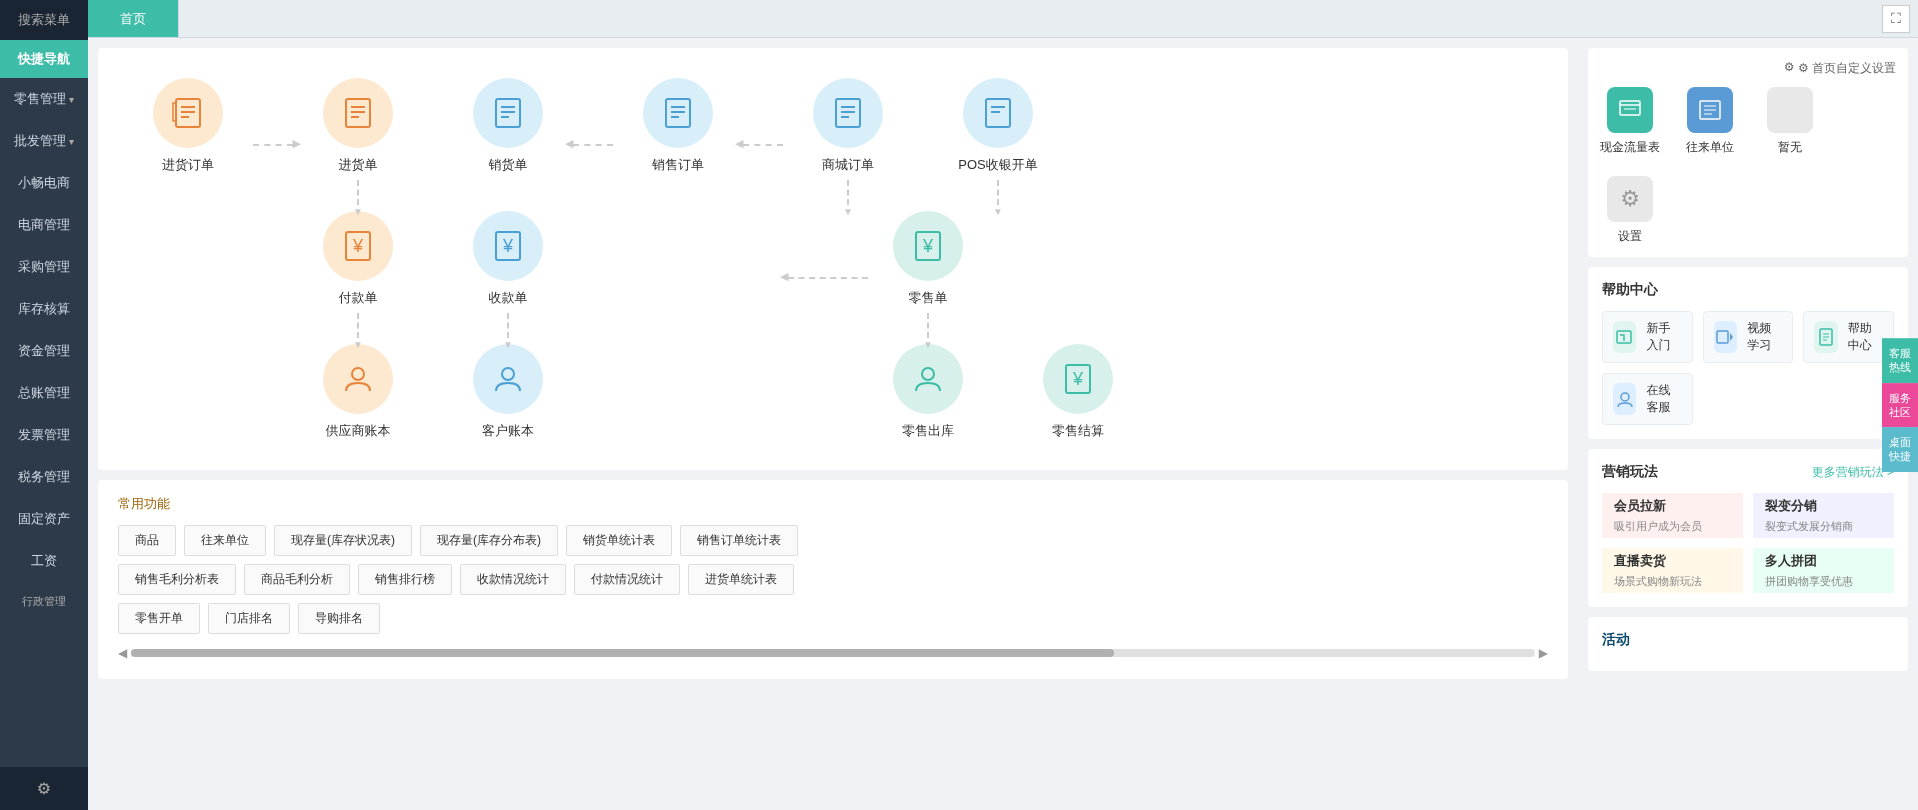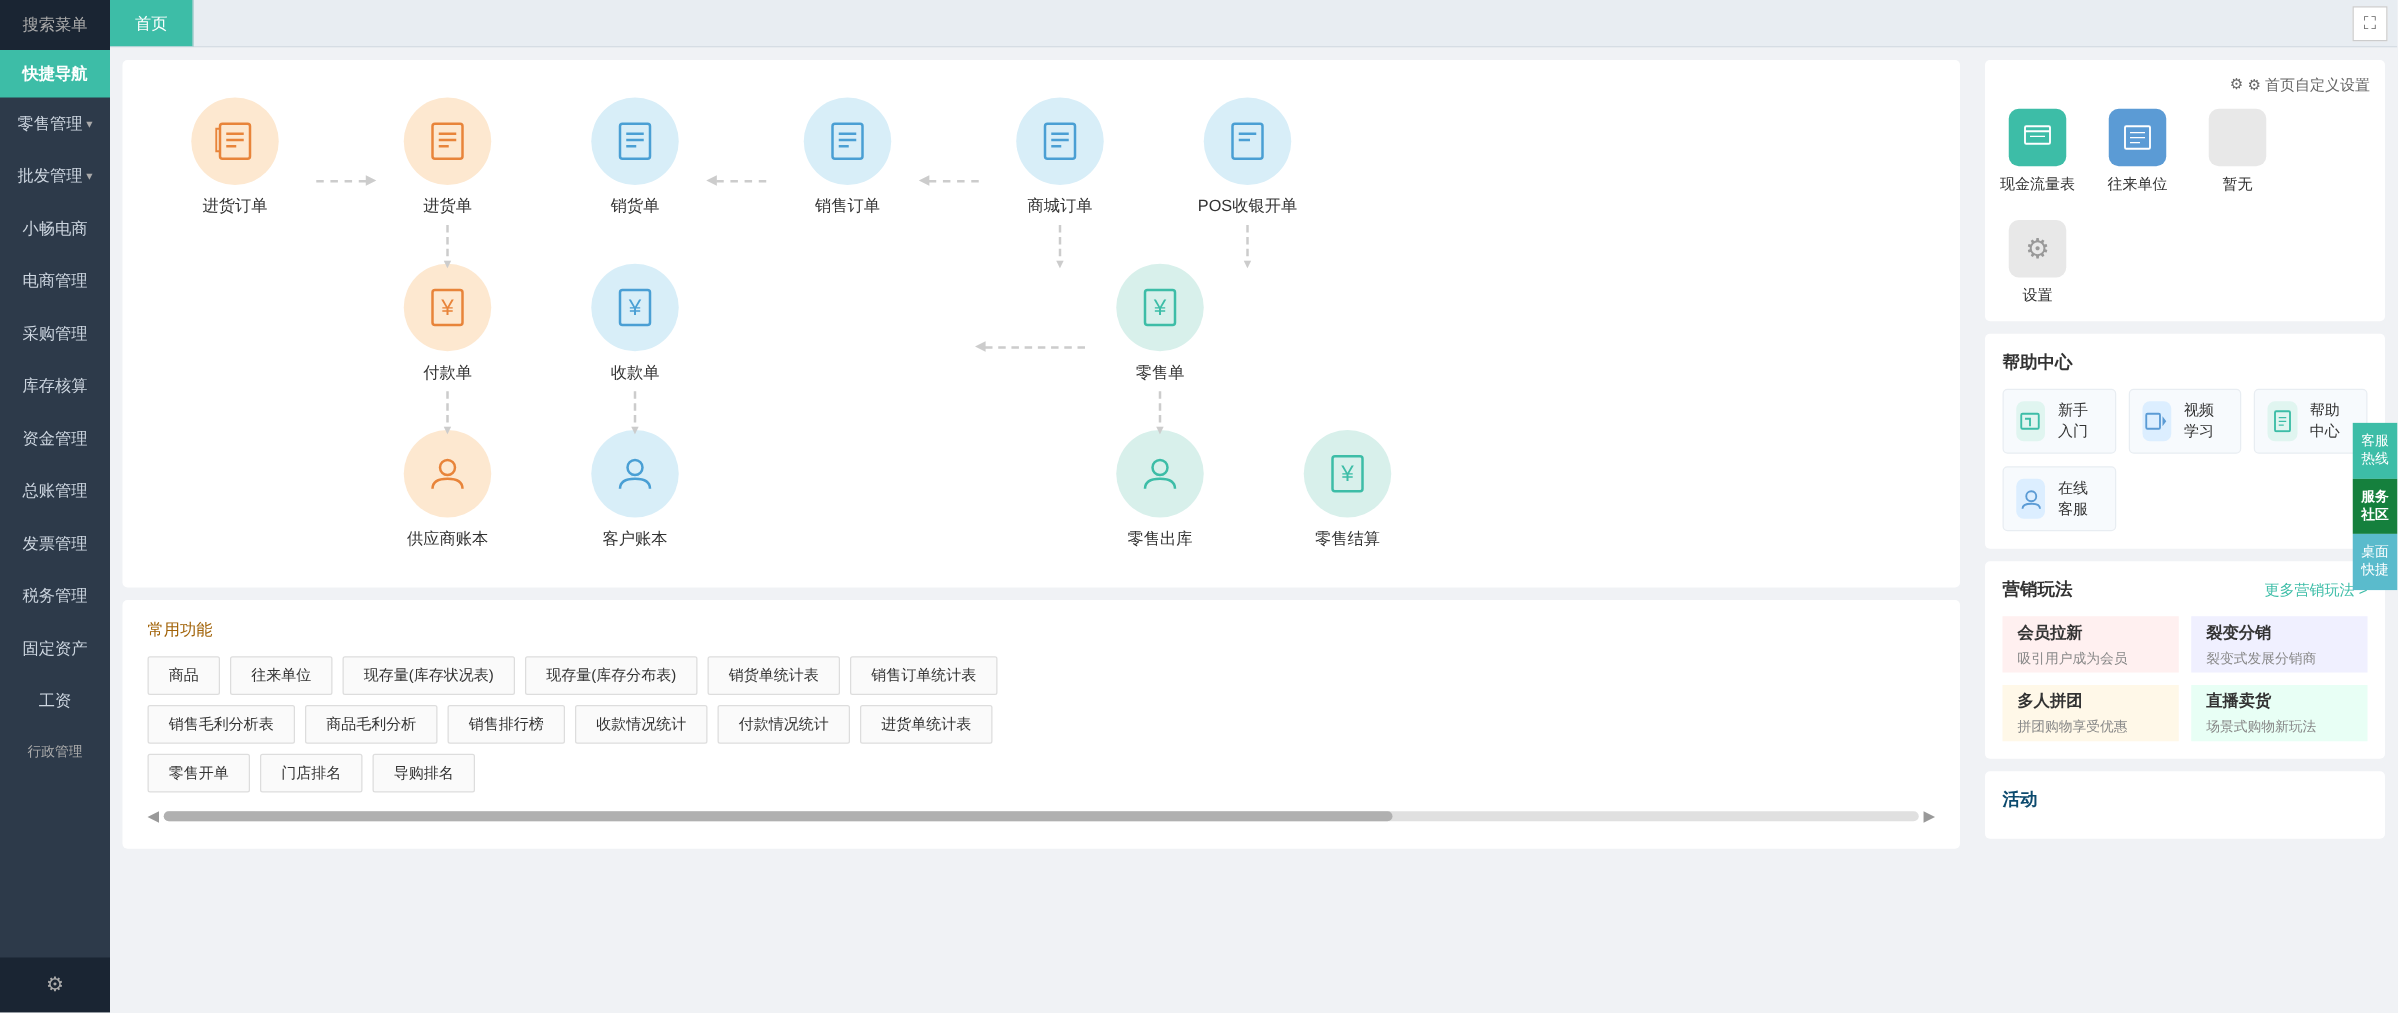--- a/index.html
+++ b/index.html
@@ -72,21 +72,21 @@
     
     .tab-bar {
       background: #e8edf2;
       display: flex;
       align-items: stretch;
       height: 38px;
       flex-shrink: 0;
       border-bottom: 1px solid #d0d7e0;
     }
     .tab-item {
-      padding: 0 20px;
+      padding: 0 32px;
       display: flex;
       align-items: center;
       font-size: 13px;
       cursor: pointer;
       border-right: 1px solid #d0d7e0;
     }
     .tab-item.active {
       background: #3dbda7;
       color: #fff;
     }
@@ -381,21 +381,21 @@
       width: 36px;
       background: #3dbda7;
       color: #fff;
       text-align: center;
       padding: 8px 4px;
       font-size: 11px;
       cursor: pointer;
       writing-mode: horizontal-tb;
       line-height: 1.3;
     }
-    .float-btn:nth-child(2) { background: #15803d; font-weight: bold; }
+    .float-btn:nth-child(2) { background: #ec4899; }
     .float-btn:nth-child(3) { background: #5abbcc; }
     .float-btn:nth-child(4) { background: #3dbda7; }
 
     
     .flow-container {
       position: relative;
       padding: 10px 10px 20px 10px;
     }
   </style>
 </head>
@@ -859,26 +859,26 @@
         <div class="marketing-grid">
           <div class="marketing-item">
             <div class="marketing-item-title">会员拉新</div>
             <div class="marketing-item-desc">吸引用户成为会员</div>
           </div>
           <div class="marketing-item">
             <div class="marketing-item-title">裂变分销</div>
             <div class="marketing-item-desc">裂变式发展分销商</div>
           </div>
           <div class="marketing-item">
+            <div class="marketing-item-title">直播卖货</div>
+            <div class="marketing-item-desc">场景式购物新玩法</div>
+          </div>
+          <div class="marketing-item">
             <div class="marketing-item-title">多人拼团</div>
             <div class="marketing-item-desc">拼团购物享受优惠</div>
-          </div>
-          <div class="marketing-item">
-            <div class="marketing-item-title">直播卖货</div>
-            <div class="marketing-item-desc">场景式购物新玩法</div>
           </div>
         </div>
       </div>
 
       <div class="activity-card">
         <div class="activity-title">活动</div>
       </div>
     </div>
   </div>
 </div>

